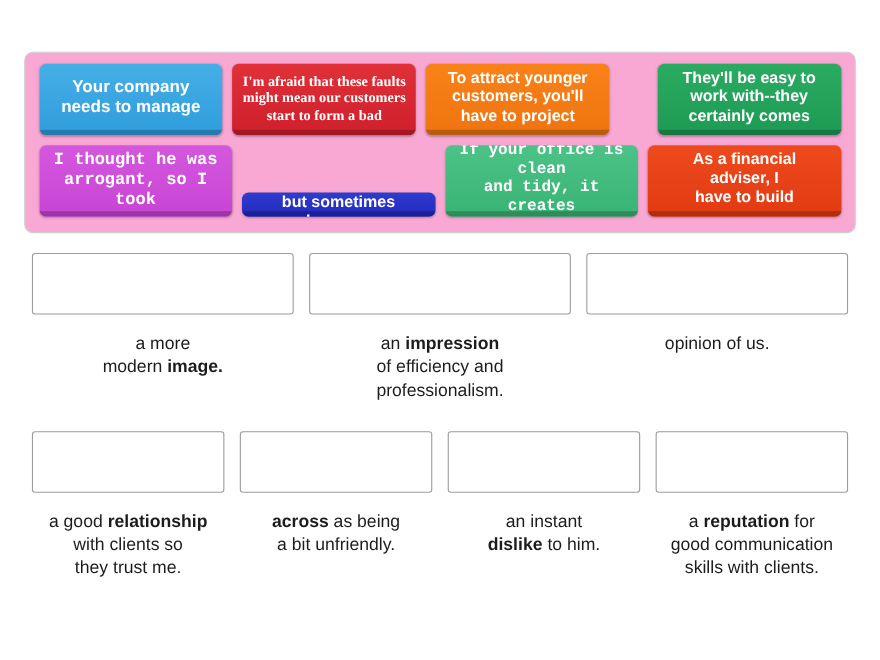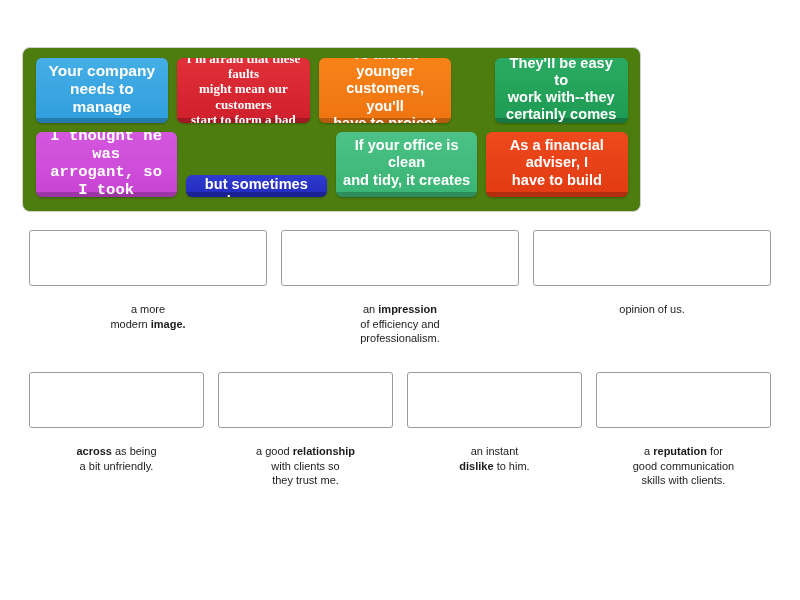--- a/index.html
+++ b/index.html
@@ -18,25 +18,25 @@
     width: 800px;
     height: 600px;
     background: #ffffff;
   }
 
   
   .tile-bank {
     position: absolute;
     left: 22px;
     top: 47px;
-    width: 619px;
+    width: 756px;
     height: 165px;
     border: 1px solid #cfcfcf;
     border-radius: 8px;
-    background: #4d7c0f;
+    background: #f9a8d4;
     padding: 10px 8px;
   }
 
   .tile-row {
     display: flex;
     height: 65px;
     margin-bottom: 9px;
   }
   .tile-row:last-child { margin-bottom: 0; }
 
@@ -75,21 +75,21 @@
   .fs-13 { font-size: 13px; font-family: Liberation Serif, serif; }
   .fs-145 { font-size: 14.6px; }
 
   
   .c-blue    { background: linear-gradient(180deg,#45aee6 0%, #2f9ddd 100%); }
   .c-red     { background: linear-gradient(180deg,#e03038 0%, #cf1f2c 100%); }
   .c-orange  { background: linear-gradient(180deg,#f98218 0%, #ef7410 100%); }
   .c-green   { background: linear-gradient(180deg,#2bab62 0%, #1d9a53 100%); margin-left: 39px; }
   .c-magenta { background: linear-gradient(180deg,#d457de 0%, #c844d4 100%); font-family: Liberation Mono, monospace; }
   .c-navy    { background: linear-gradient(180deg,#2f3ccd 0%, #2129bc 100%); margin-top: 43px; }
-  .c-green2  { background: linear-gradient(180deg,#4cc287 0%, #39b474 100%); }
+  .c-green2  { background: linear-gradient(180deg,#4cc287 0%, #39b474 100%); font-family: Liberation Mono, monospace; }
   .c-orange2 { background: linear-gradient(180deg,#ed4a1d 0%, #e23a12 100%); align-items: center; }
 
   
   .answer-grid {
     position: absolute;
     left: 22px;
     top: 230px;
     width: 756px;
   }
 
@@ -110,21 +110,21 @@
     width: 100%;
     height: 56px;
     border: 1px solid #9c9c9c;
     border-radius: 3px;
     background: #ffffff;
     cursor: pointer;
   }
 
   .prompt {
     margin-top: 16px;
-    font-size: 11px;
+    font-size: 16px;
     color: #1c1c1c;
     line-height: 1.33;
     text-align: center;
   }
   .prompt b { font-weight: bold; }
 </style>
 </head>
 <body>
 
 <div id="app">
@@ -173,28 +173,28 @@
       </div>
       <div class="answer-cell">
         <div class="drop-zone"></div>
         <div class="prompt">opinion of us.</div>
       </div>
     </div>
 
     <div class="answer-row">
       <div class="answer-cell">
         <div class="drop-zone"></div>
+        <div class="prompt">a good <b>relationship</b><br>with clients so<br>they trust me.</div>
+      </div>
+      <div class="answer-cell">
+        <div class="drop-zone"></div>
         <div class="prompt"><b>across</b> as being<br>a bit unfriendly.</div>
       </div>
       <div class="answer-cell">
         <div class="drop-zone"></div>
-        <div class="prompt">a good <b>relationship</b><br>with clients so<br>they trust me.</div>
-      </div>
-      <div class="answer-cell">
-        <div class="drop-zone"></div>
         <div class="prompt">an instant<br><b>dislike</b> to him.</div>
       </div>
       <div class="answer-cell">
         <div class="drop-zone"></div>
         <div class="prompt">a <b>reputation</b> for<br>good communication<br>skills with clients.</div>
       </div>
     </div>
 
   </div>
 

